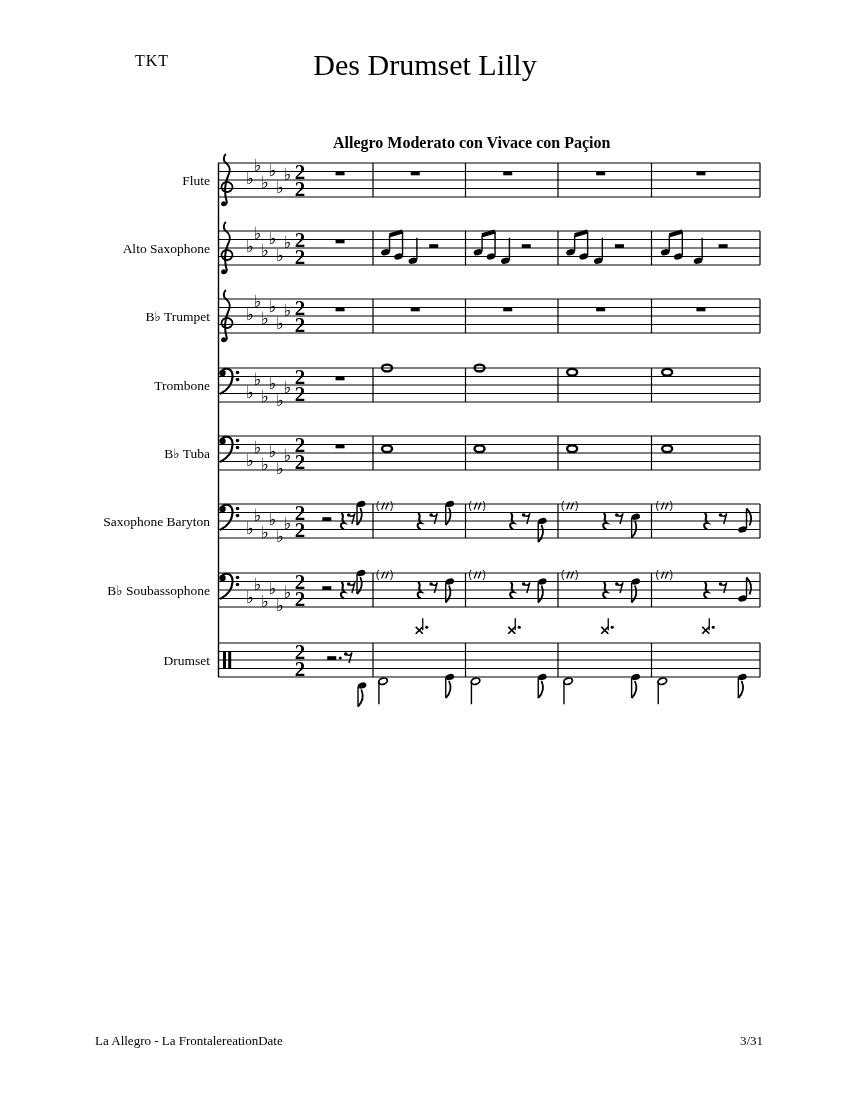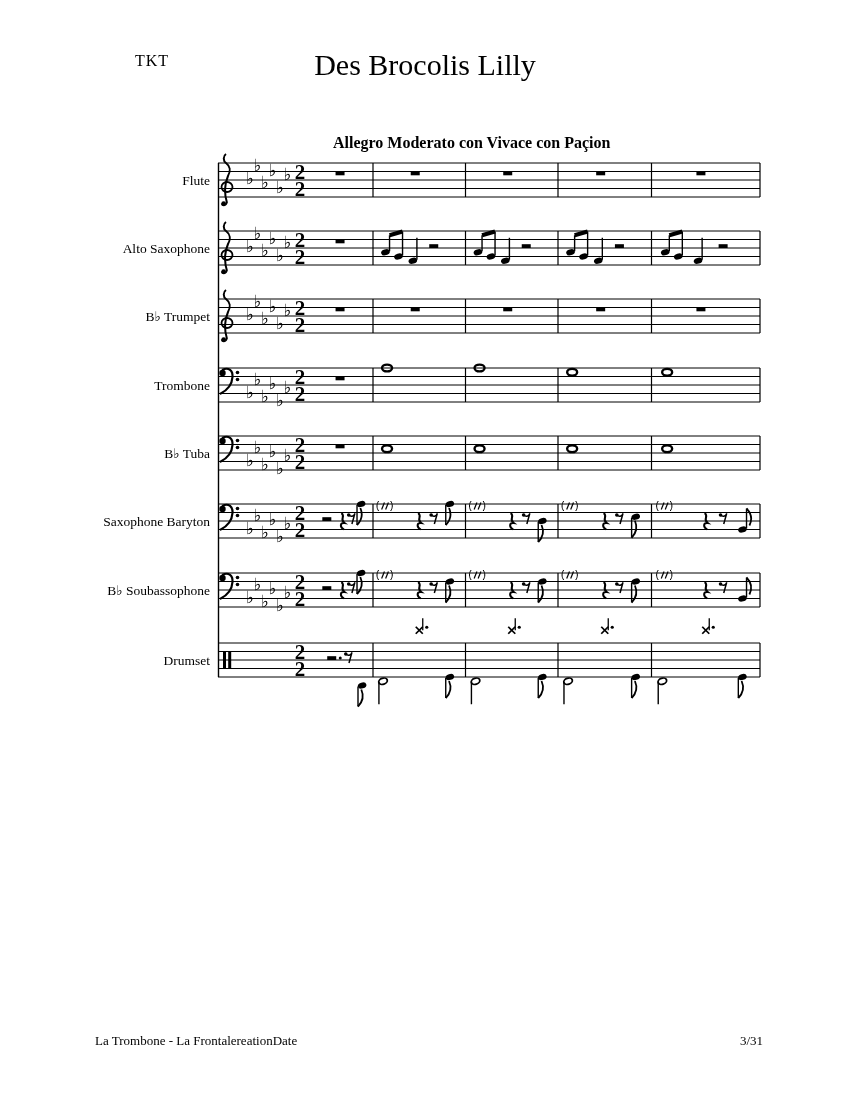--- a/index.html
+++ b/index.html
@@ -13,21 +13,21 @@
   .footer .f-center{position:absolute;left:0;right:0;top:0;text-align:center;}
   .footer .f-right{position:absolute;right:87px;top:0;}
   svg.score{position:absolute;left:0;top:0;}
   svg text{fill:#000;}
 </style>
 </head>
 <body>
 
 <div class="page">
   <div class="part-label">TKT</div>
-  <div class="title">Des Brocolis Lilly</div>
+  <div class="title">Des Drumset Lilly</div>
   <div class="tempo">Allegro Moderato con Vivace con Paçion</div>
 
   <svg id="score-svg" class="score" width="850" height="1100" viewBox="0 0 850 1100">
       <line x1="218.5" y1="163" x2="218.5" y2="677" stroke="#000" stroke-width="1.4"></line>
       <g>
         <line x1="218" y1="163" x2="760" y2="163" stroke="#000" stroke-width="1"></line>
         <line x1="218" y1="171.5" x2="760" y2="171.5" stroke="#000" stroke-width="1"></line>
         <line x1="218" y1="180" x2="760" y2="180" stroke="#000" stroke-width="1"></line>
         <line x1="218" y1="188.5" x2="760" y2="188.5" stroke="#000" stroke-width="1"></line>
         <line x1="218" y1="197" x2="760" y2="197" stroke="#000" stroke-width="1"></line>
@@ -403,16 +403,16 @@
         <line x1="702.25" y1="633.75" x2="709.25" y2="626.75" stroke="#000" stroke-width="1.7"></line>
         <line x1="709.25" y1="630.25" x2="709.25" y2="618.25" stroke="#000" stroke-width="1.3"></line>
         <circle cx="713.25" cy="627.25" r="1.6"></circle>
         <ellipse cx="742.42" cy="677" rx="4.4" ry="3" transform="rotate(-18 742.42 677)"></ellipse>
         <line x1="738.3199999999999" y1="678" x2="738.3199999999999" y2="698" stroke="#000" stroke-width="1.4"></line>
         <path d="M738.3199999999999,698 C743.2199999999999,693 744.2199999999999,687 741.62,681" stroke="#000" stroke-width="1.8" fill="none"></path>
       </g>
     </svg>
 
   <div class="footer">
-    <span class="f-left">La Trombone - La FrontalereationDate</span>
+    <span class="f-left">La Allegro - La FrontalereationDate</span>
     <span class="f-right">3/31</span>
   </div>
 </div>
 
 </body></html>

